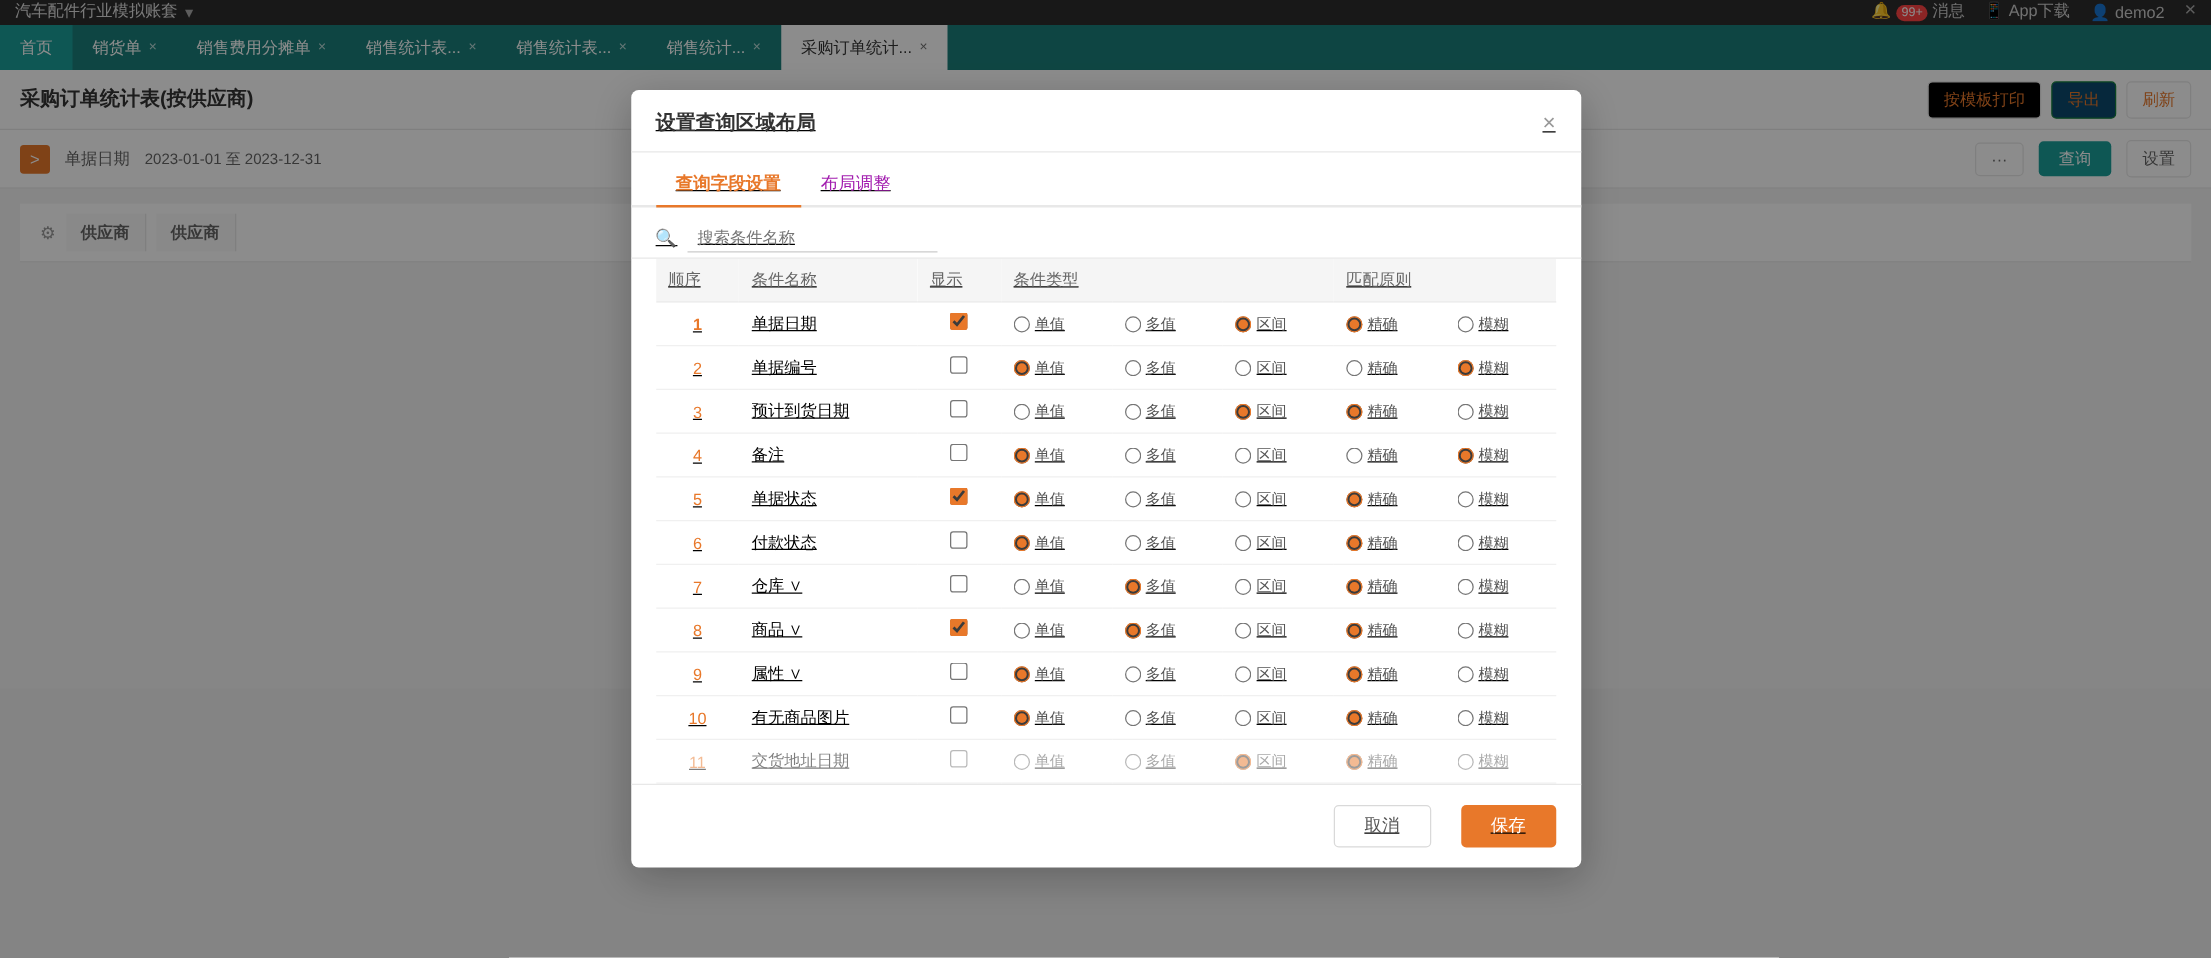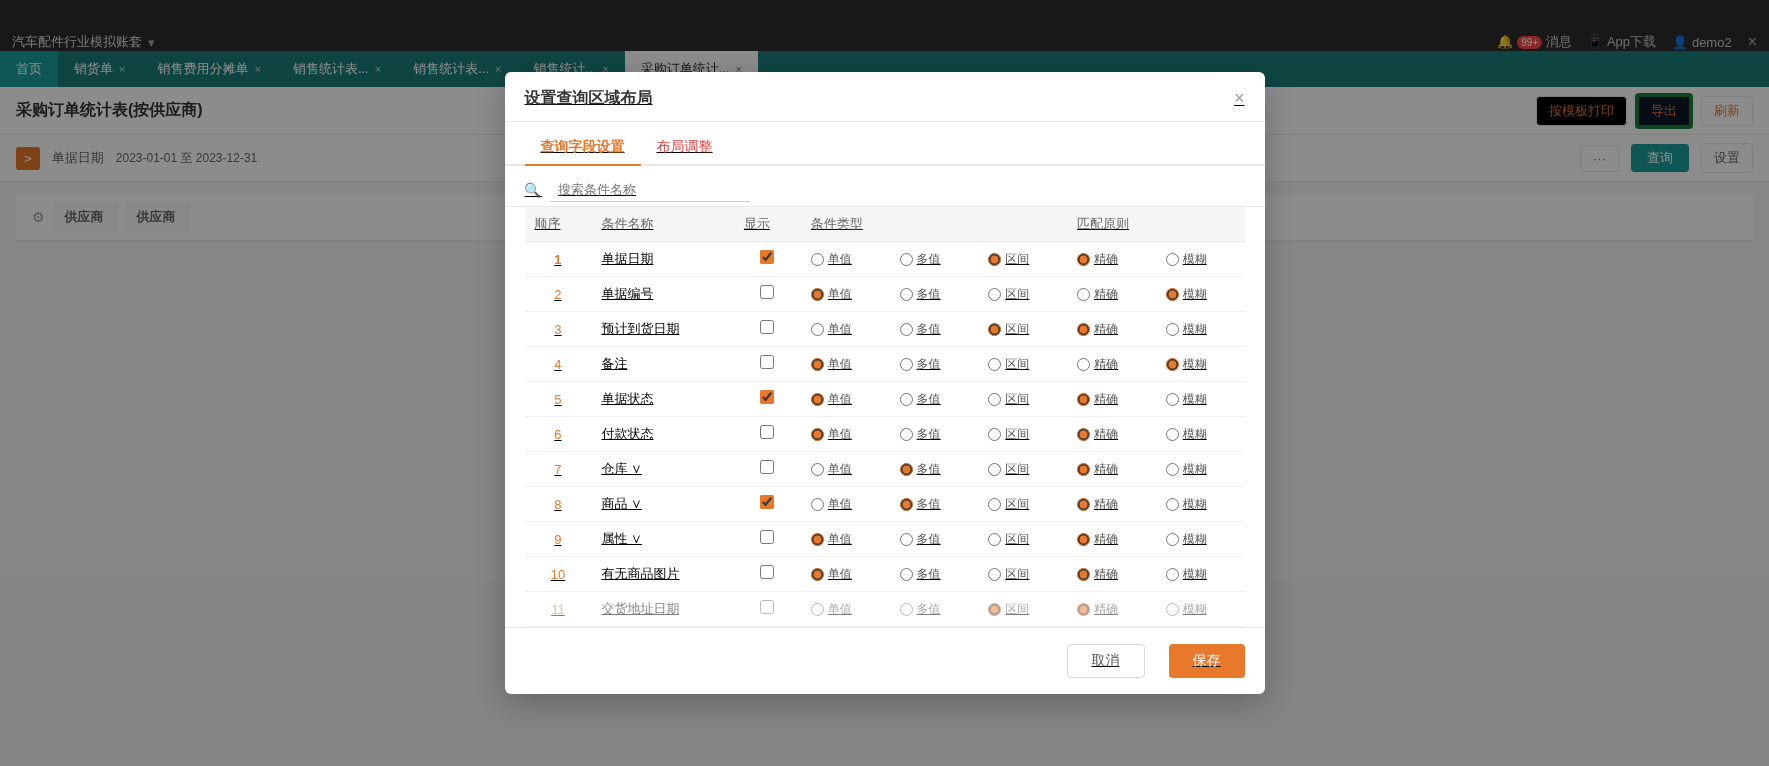--- a/index.html
+++ b/index.html
@@ -1,23 +1,23 @@
 <!DOCTYPE html>
 <html><head>
   <meta charset="utf-8">
   <style>
     * { box-sizing: border-box; margin: 0; padding: 0; }
     body { font-family: "Microsoft YaHei", Arial, sans-serif; font-size: 13px; background: #f0f0f0; overflow: hidden; }
 
     
     .top-bar {
       background: #2d2d2d;
-      height: 51px;
-      display: flex;
-      align-items: flex-end;
+      height: 20px;
+      display: flex;
+      align-items: flex-start;
       justify-content: space-between;
       padding: 0 12px;
       color: #ccc;
     }
     .top-bar-left { font-size: 13px; color: #ddd; display: flex; align-items: center; gap: 6px; }
     .top-bar-right { display: flex; align-items: center; gap: 16px; font-size: 13px; color: #ccc; }
     .top-bar-right .badge { background: #f44; color: #fff; border-radius: 8px; font-size: 10px; padding: 1px 4px; }
     .top-bar-right .close-x { color: #aaa; font-size: 16px; cursor: pointer; }
 
     
@@ -49,21 +49,21 @@
       height: 48px;
       display: flex;
       align-items: center;
       padding: 0 16px;
       justify-content: space-between;
       border-bottom: 1px solid #e8e8e8;
     }
     .page-title { font-size: 16px; font-weight: bold; color: #333; }
     .page-actions { display: flex; align-items: center; gap: 8px; }
     .btn-print { border: 1px solid #e8e8e8; background: #000000; color: #e8782a; padding: 5px 12px; border-radius: 4px; cursor: pointer; font-size: 13px; }
-    .btn-export { border: 4px solid #15803d; background: #0f172a; color: #e8782a; padding: 5px 12px; border-radius: 4px; cursor: pointer; font-size: 13px; }
+    .btn-export { border: 1px solid #15803d; background: #0c4a6e; color: #e8782a; padding: 5px 12px; border-radius: 4px; cursor: pointer; font-size: 13px; }
     .btn-refresh { border: 1px solid #e8e8e8; background: #fff; color: #e8782a; padding: 5px 12px; border-radius: 4px; cursor: pointer; font-size: 13px; }
 
     
     .filter-bar {
       background: #fff;
       padding: 8px 16px;
       display: flex;
       align-items: center;
       gap: 12px;
       border-bottom: 1px solid #e8e8e8;
@@ -130,21 +130,21 @@
     .modal-tabs {
       display: flex;
       border-bottom: 2px solid #e8e8e8;
       padding: 0 20px;
       margin-top: 8px;
     }
     .modal-tab {
       padding: 8px 16px;
       cursor: pointer;
       font-size: 14px;
-      color: #ef4444;
+      color: #a21caf;
       border-bottom: 2px solid transparent;
       margin-bottom: -2px;
     }
     .modal-tab.active {
       color: #e8782a;
       border-bottom: 2px solid #e8782a;
       font-weight: bold;
     }
 
     

